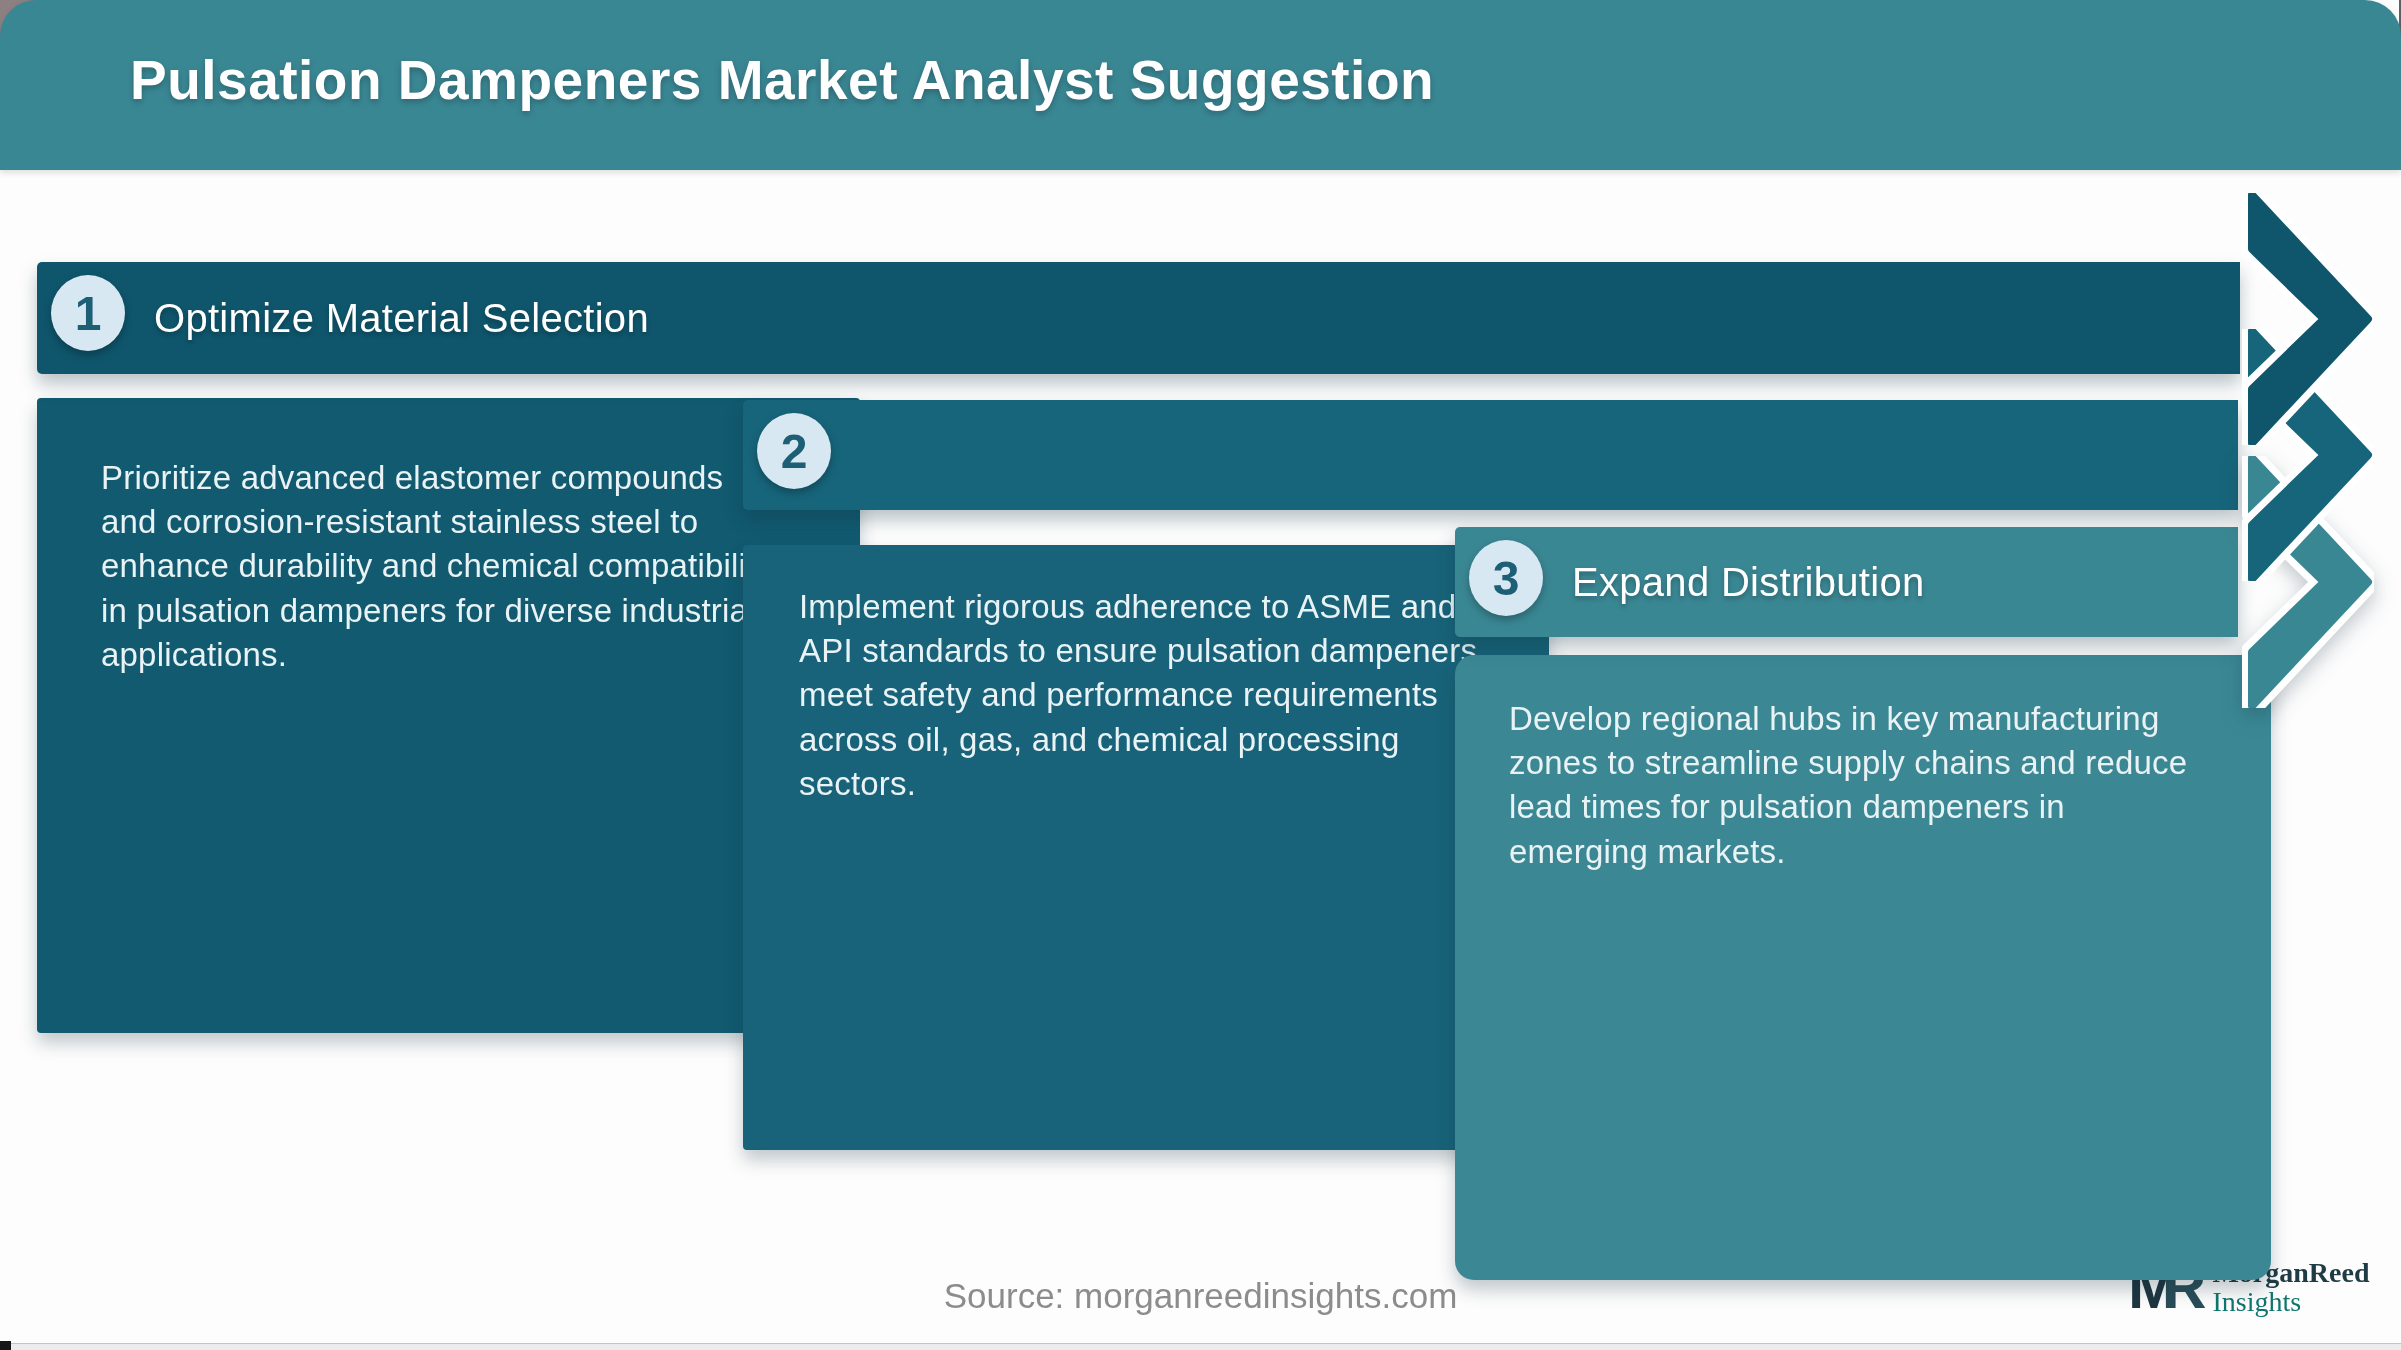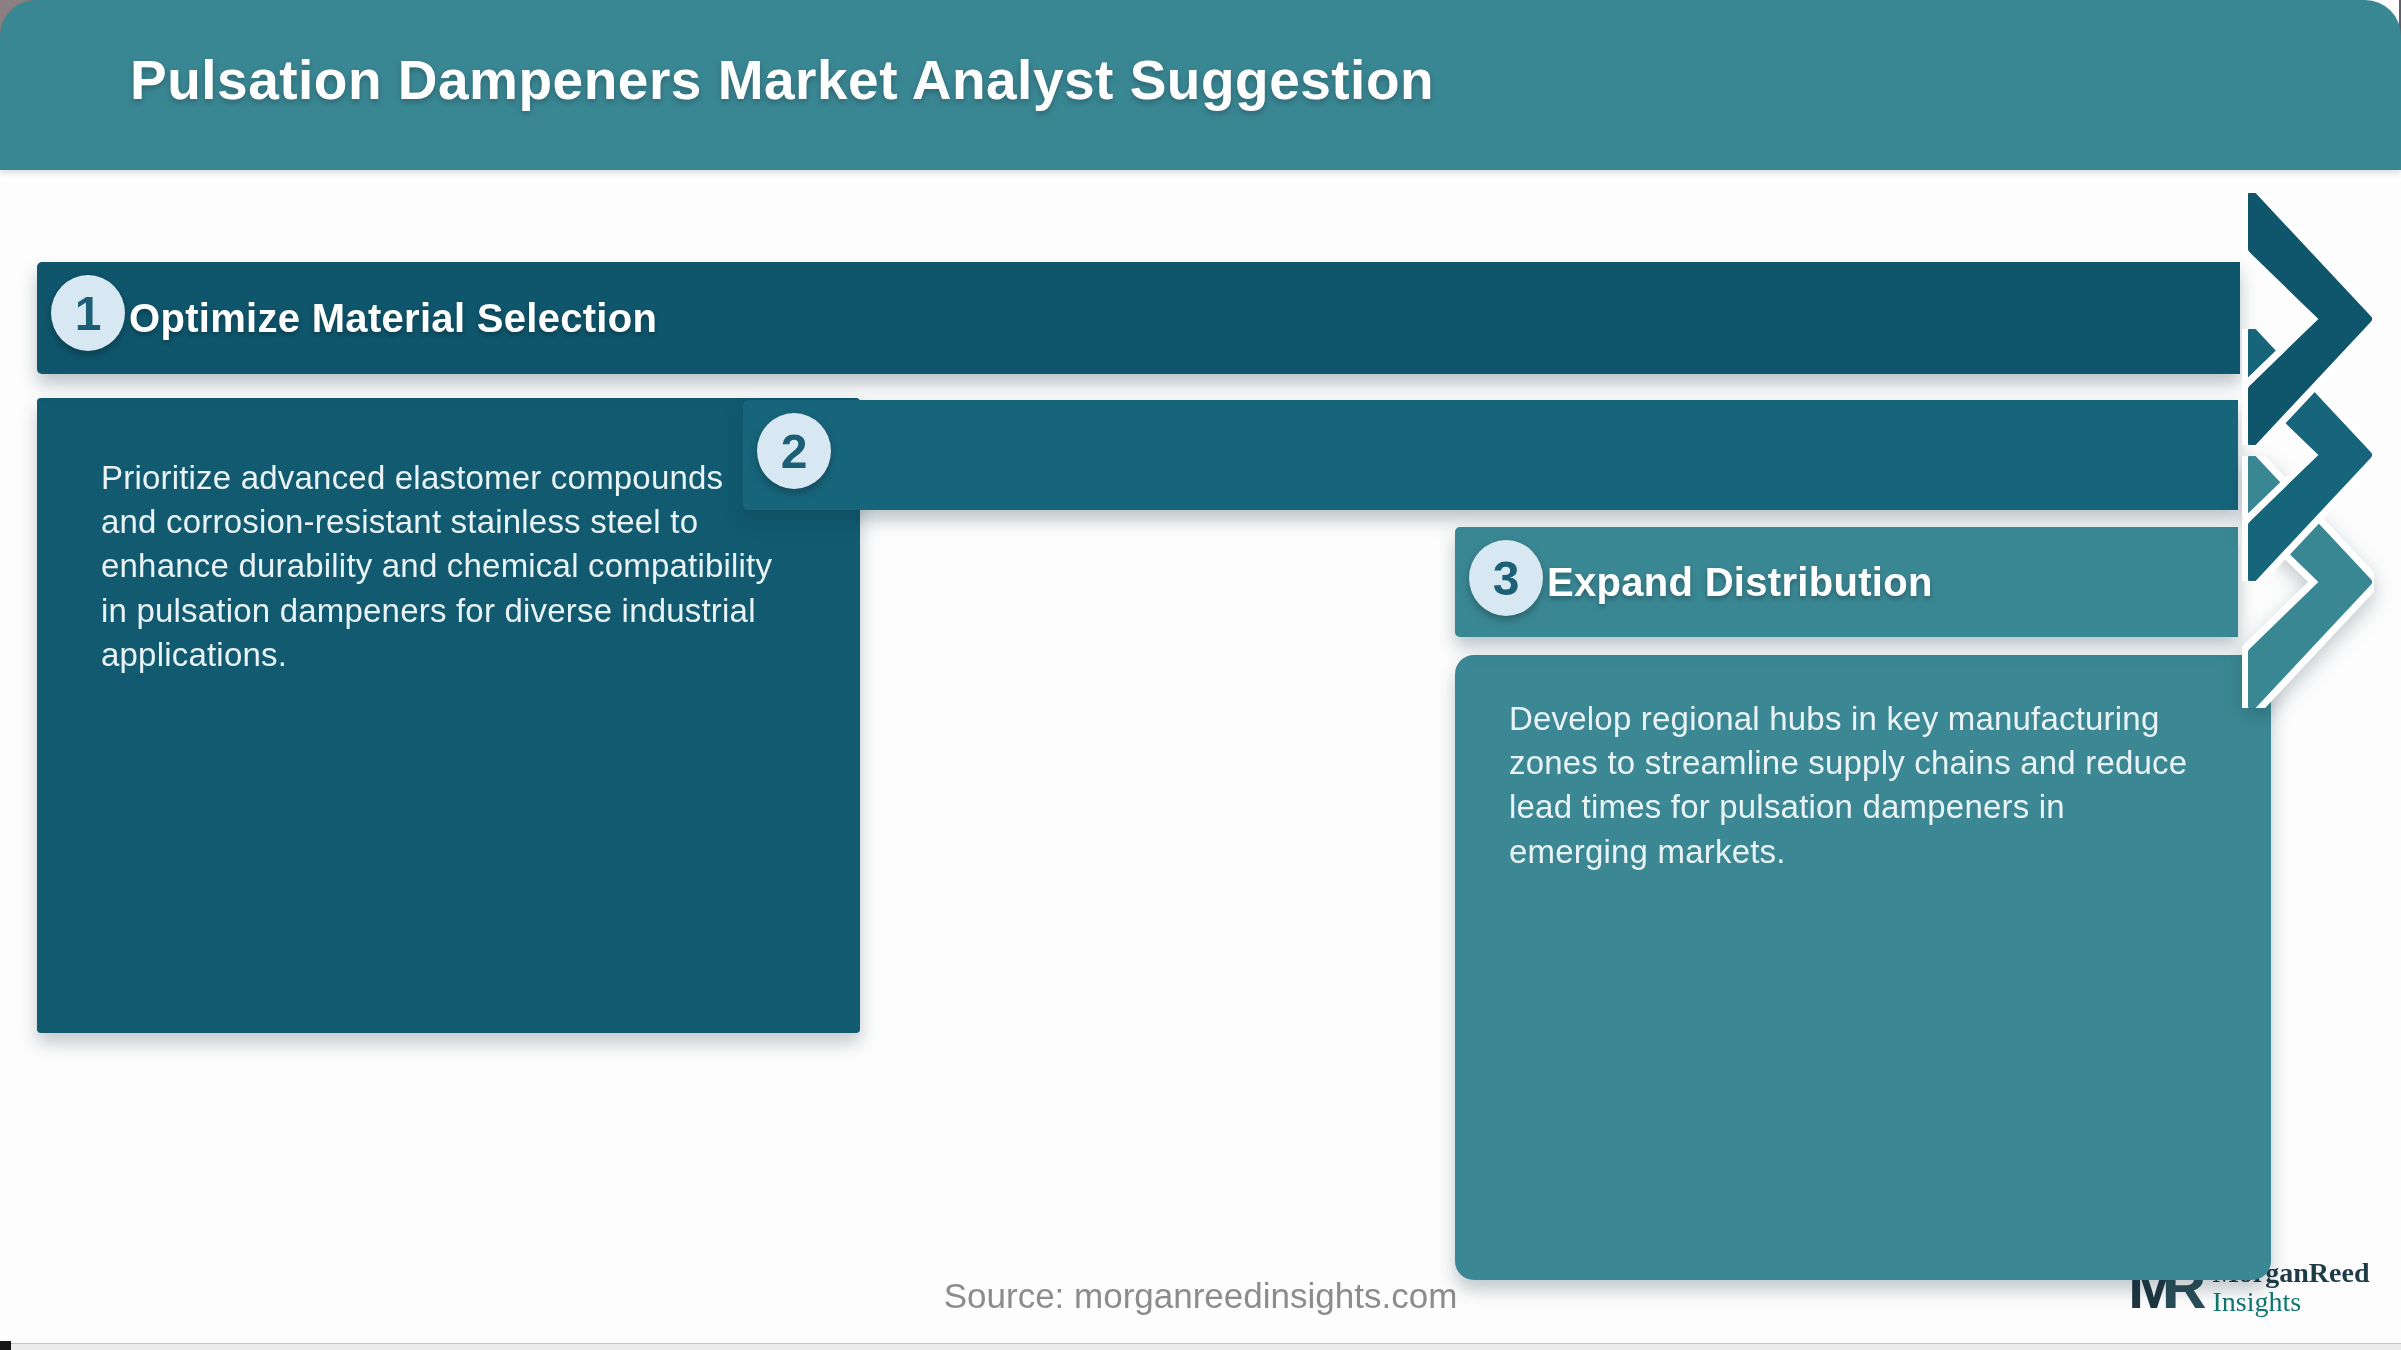--- a/index.html
+++ b/index.html
@@ -36,21 +36,21 @@
   .bar3{left:1455px; top:527px; width:783px; height:110px; background:#3a8794;}
 
   .num-circle{
     position:absolute; left:14px; top:13px; width:74px; height:76px;
     background:#d7e8f3; border-radius:50%;
     display:flex; align-items:center; justify-content:center;
     font-size:48px; font-weight:700; color:#1d6076;
     box-shadow:0 4px 8px rgba(0,0,0,.28);
   }
   .bar-title{
-    margin-left:92px; color:#ffffff; font-size:40px; font-weight:700;
+    margin-left:117px; color:#ffffff; font-size:40px; font-weight:400;
     letter-spacing:.3px; text-shadow:0 3px 5px rgba(0,0,0,.28);
     white-space:nowrap;
   }
 
   .arrowhead{position:absolute; left:2242px; width:132px; height:252px;}
   .arrow1{top:193px; z-index:8;}
   .arrow2{top:329px; z-index:7;}
   .arrow3{top:456px; z-index:6; filter:drop-shadow(0 8px 10px rgba(15,45,60,.25));}
   .arrowhead .halo{fill:#ffffff; stroke:#ffffff; stroke-width:22; stroke-linejoin:round;}
   .arrowhead .head{stroke-width:8; stroke-linejoin:round;}
@@ -112,20 +112,23 @@
     <p>Prioritize advanced elastomer compounds and corrosion-resistant stainless steel to enhance durability and chemical compatibility in pulsation dampeners for diverse industrial applications.</p>
   </div>
 
   <div class="bar bar2">
     <span class="num-circle">2</span>
   </div>
   <svg class="arrowhead arrow2" viewBox="0 0 132 252">
     <polygon class="halo" points="10,2 126,126 10,250 10,196 82,126 10,56"></polygon>
     <polygon class="head" points="10,2 126,126 10,250 10,196 82,126 10,56"></polygon>
   </svg>
+  <div class="desc-box box2">
+    <p>Implement rigorous adherence to ASME and API standards to ensure pulsation dampeners meet safety and performance requirements across oil, gas, and chemical processing sectors.</p>
+  </div>
 
   <div class="bar bar3">
     <span class="num-circle">3</span>
     <span class="bar-title">Expand Distribution</span>
   </div>
   <svg class="arrowhead arrow3" viewBox="0 0 132 252">
     <polygon class="halo" points="10,2 126,126 10,250 10,196 82,126 10,56"></polygon>
     <polygon class="head" points="10,2 126,126 10,250 10,196 82,126 10,56"></polygon>
   </svg>
   <div class="desc-box box3">

